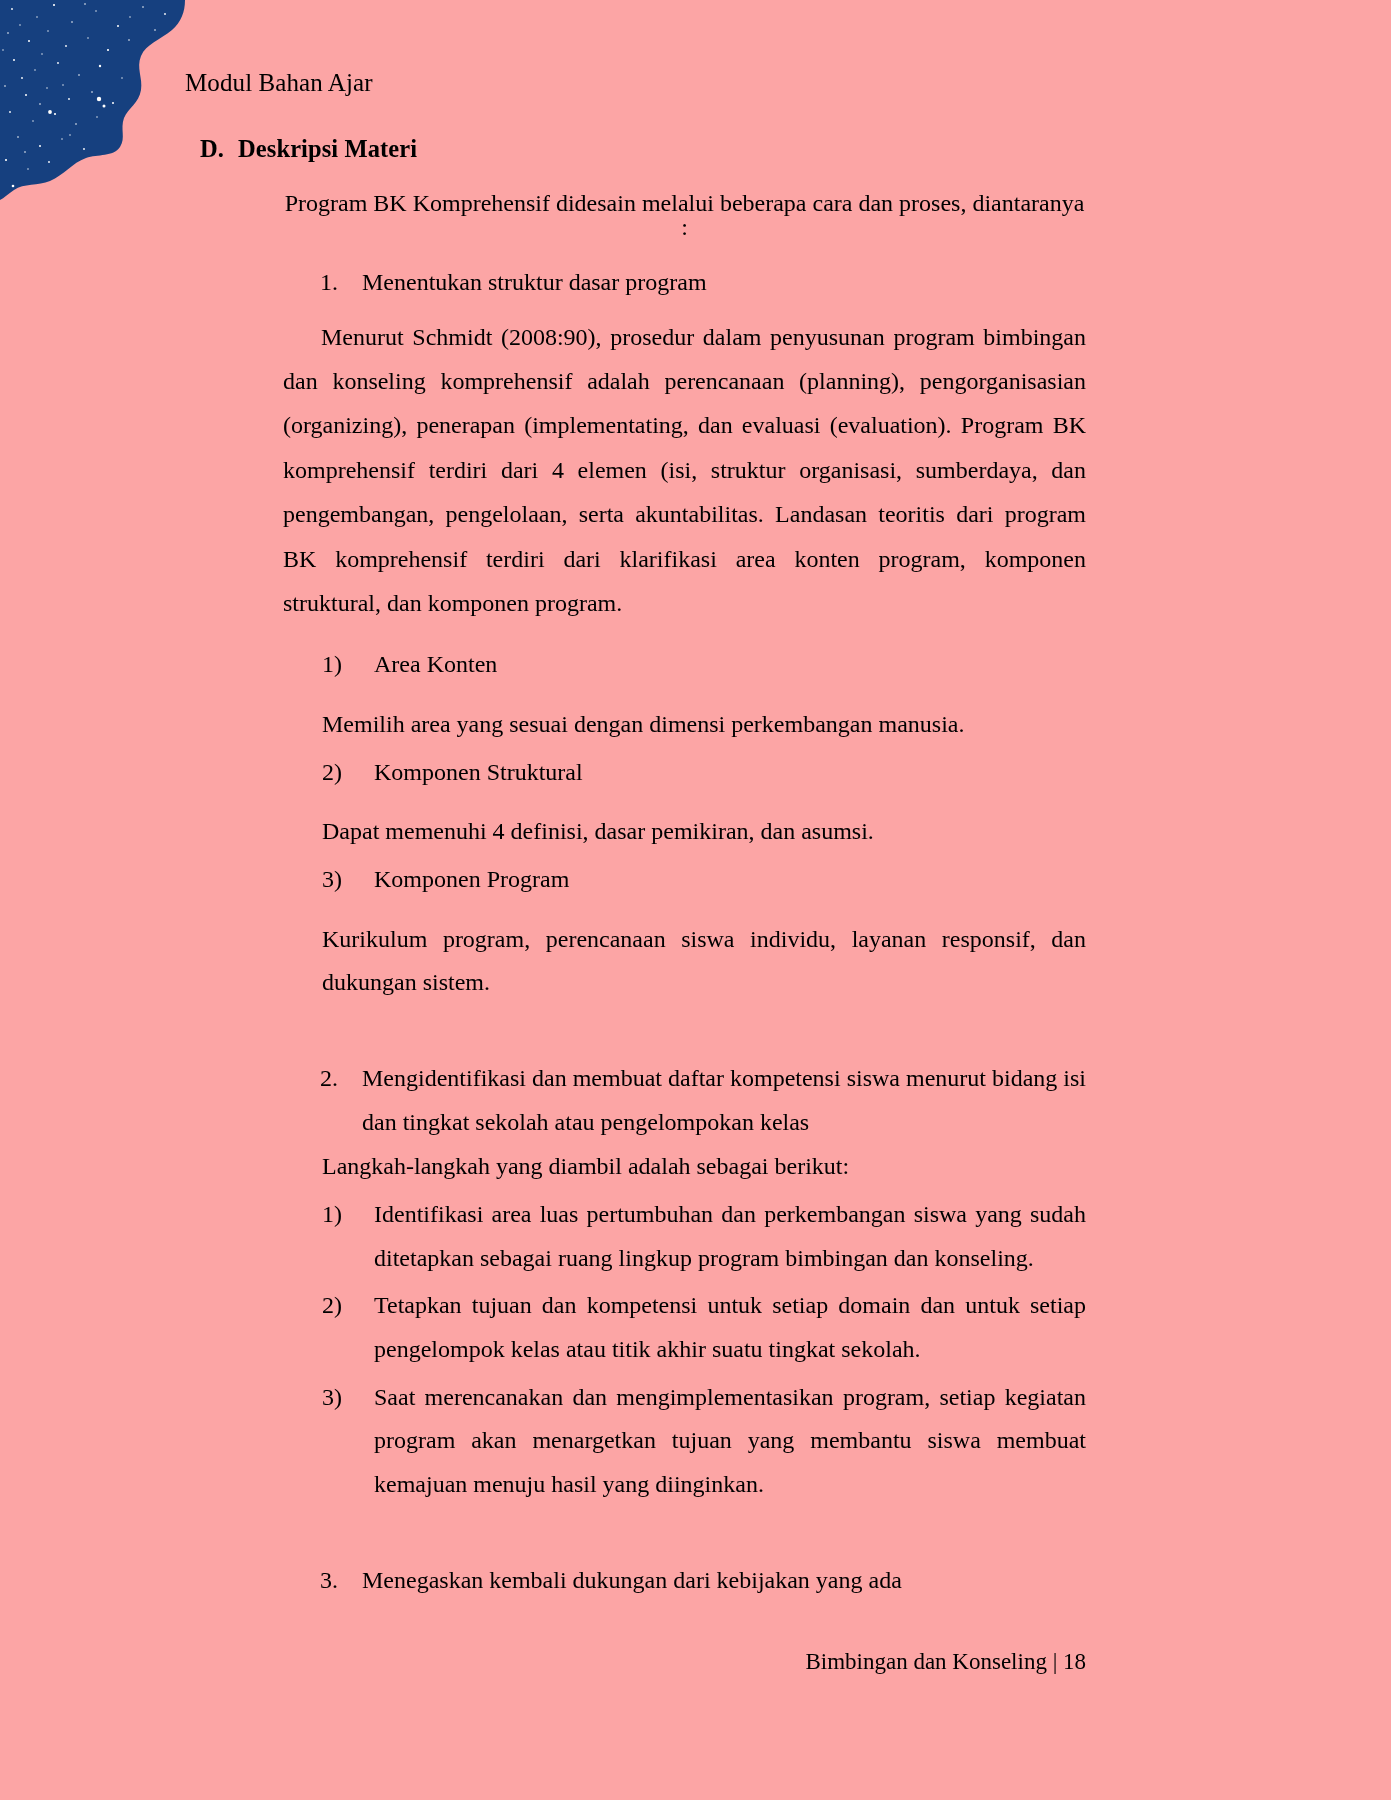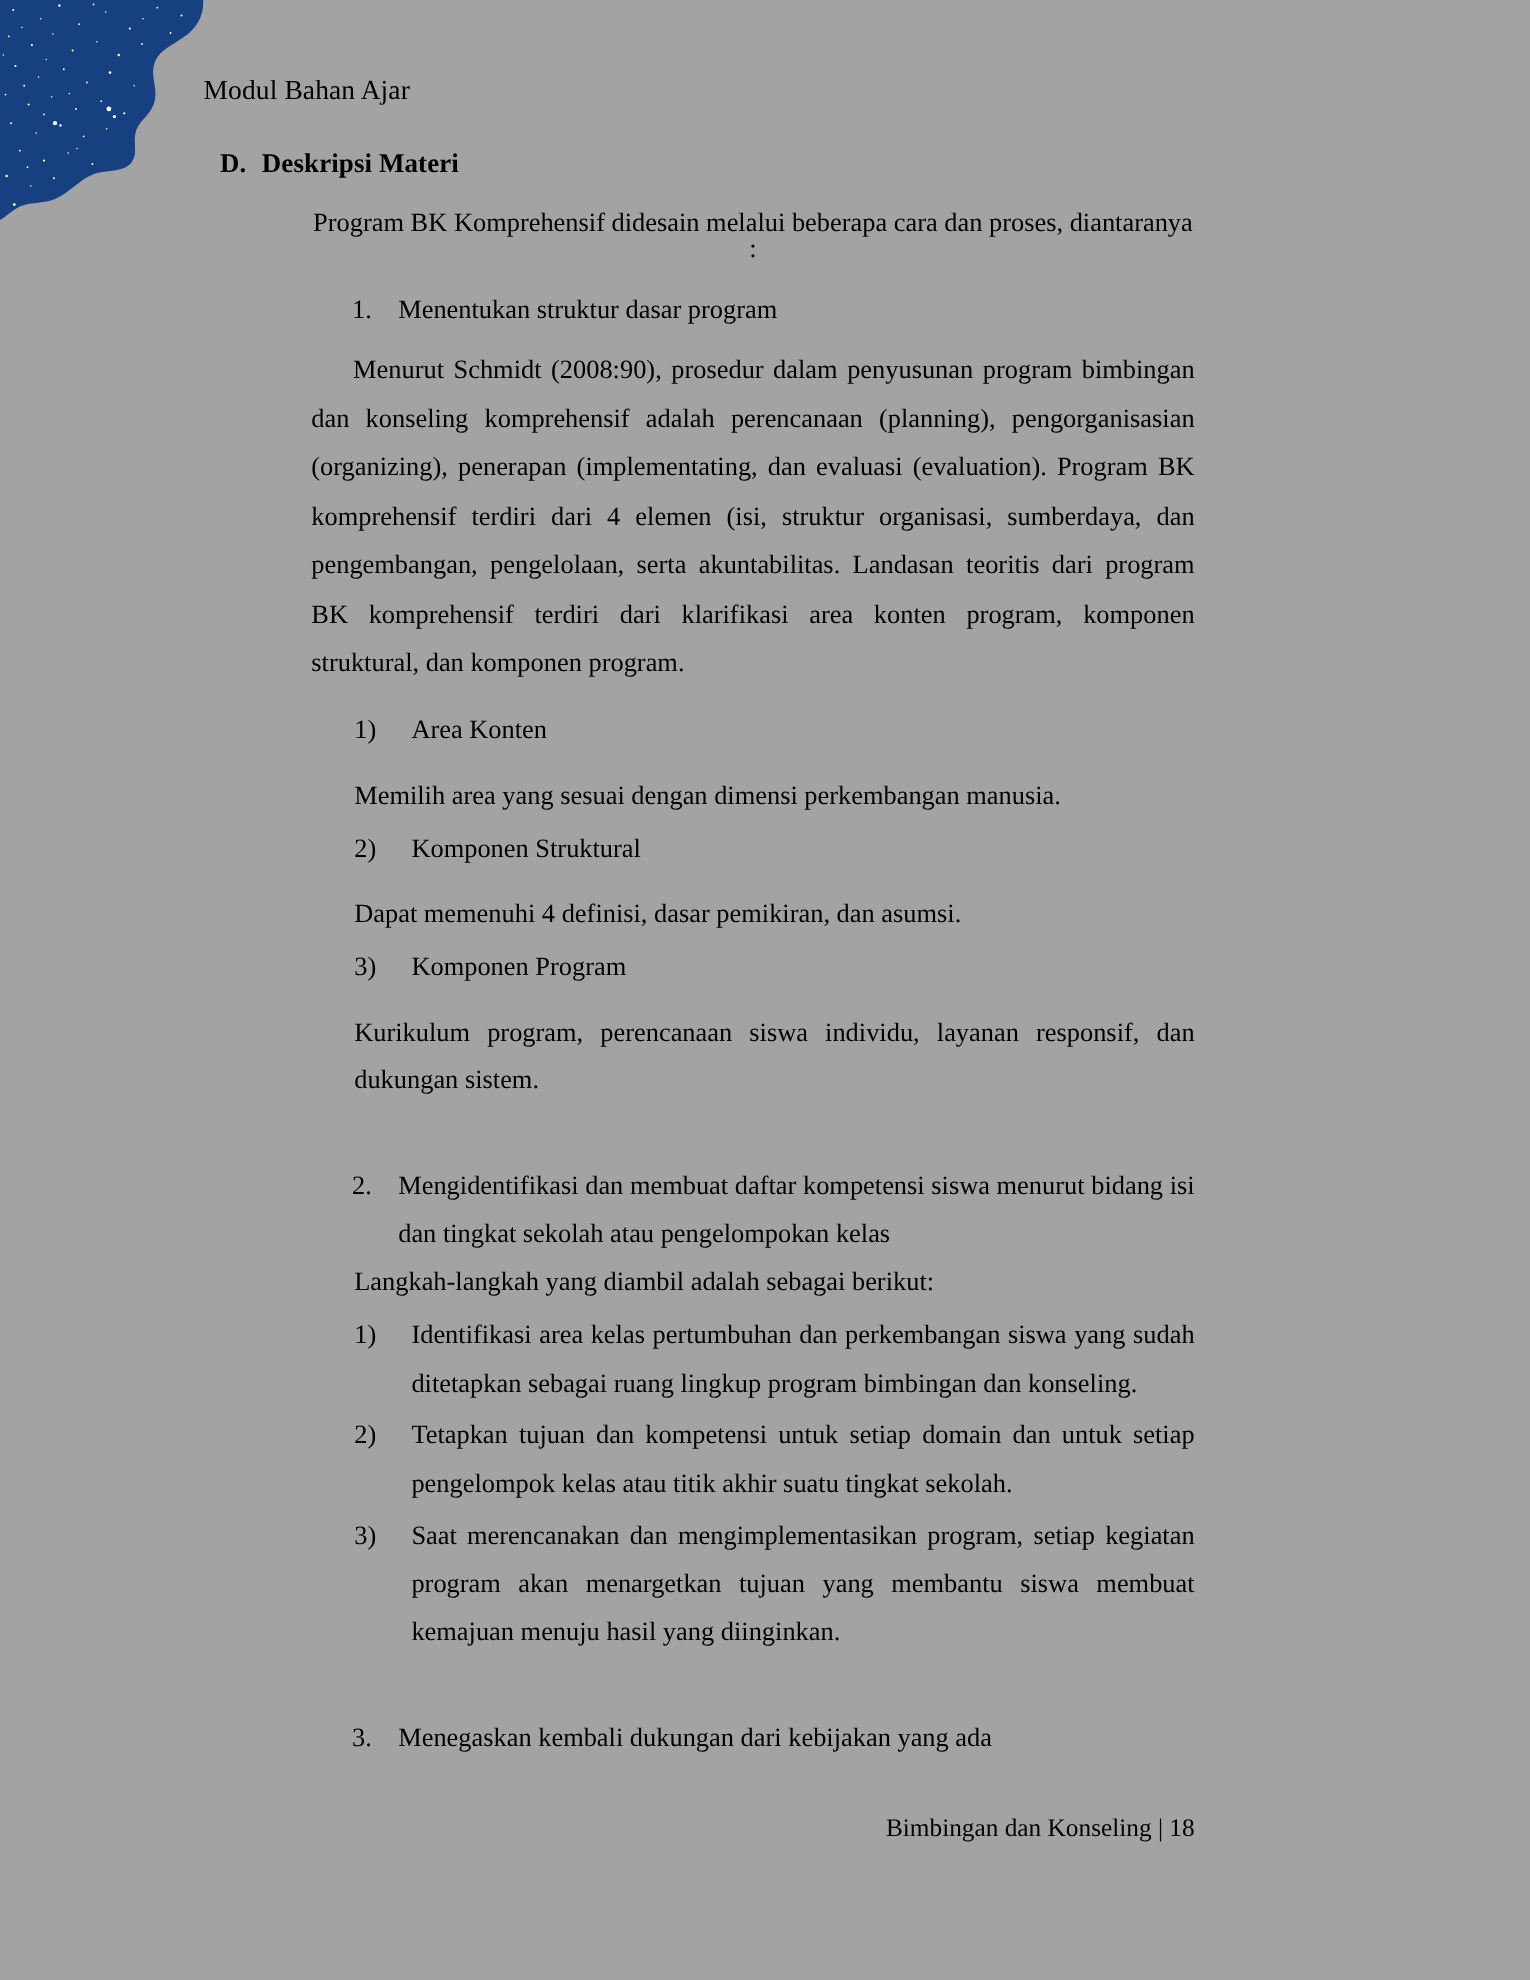--- a/index.html
+++ b/index.html
@@ -4,21 +4,21 @@
 <style>
   html, body {
     margin: 0;
     padding: 0;
     background: #ffffff;
   }
   .page {
     position: relative;
     width: 1391px;
     height: 1800px;
-    background: #a3a3a3;
+    background: #fca5a5;
     overflow: hidden;
     font-family: "Liberation Serif", "DejaVu Serif", serif;
     color: #000000;
   }
 
   
   .blob-wrap {
     position: absolute;
     left: 0;
     top: 0;
@@ -255,21 +255,21 @@
 
     <div class="gap-md"></div>
 
     <div class="lvl1">
       <span class="num">2.</span><span>Mengidentifikasi dan membuat daftar kompetensi siswa menurut bidang isi dan tingkat sekolah atau pengelompokan kelas</span>
     </div>
 
     <div class="para noindent" style="margin-left:322px;margin-top:0;">Langkah-langkah yang diambil adalah sebagai berikut:</div>
 
     <div class="lvl2">
-      <span class="num">1)</span><span>Identifikasi area kelas pertumbuhan dan perkembangan siswa yang sudah ditetapkan sebagai ruang lingkup program bimbingan dan konseling.</span>
+      <span class="num">1)</span><span>Identifikasi area luas pertumbuhan dan perkembangan siswa yang sudah ditetapkan sebagai ruang lingkup program bimbingan dan konseling.</span>
     </div>
 
     <div class="lvl2">
       <span class="num">2)</span><span>Tetapkan tujuan dan kompetensi untuk setiap domain dan untuk setiap pengelompok kelas atau titik akhir suatu tingkat sekolah.</span>
     </div>
 
     <div class="lvl2">
       <span class="num">3)</span><span>Saat merencanakan dan mengimplementasikan program, setiap kegiatan program akan menargetkan tujuan yang membantu siswa membuat kemajuan menuju hasil yang diinginkan.</span>
     </div>
 

